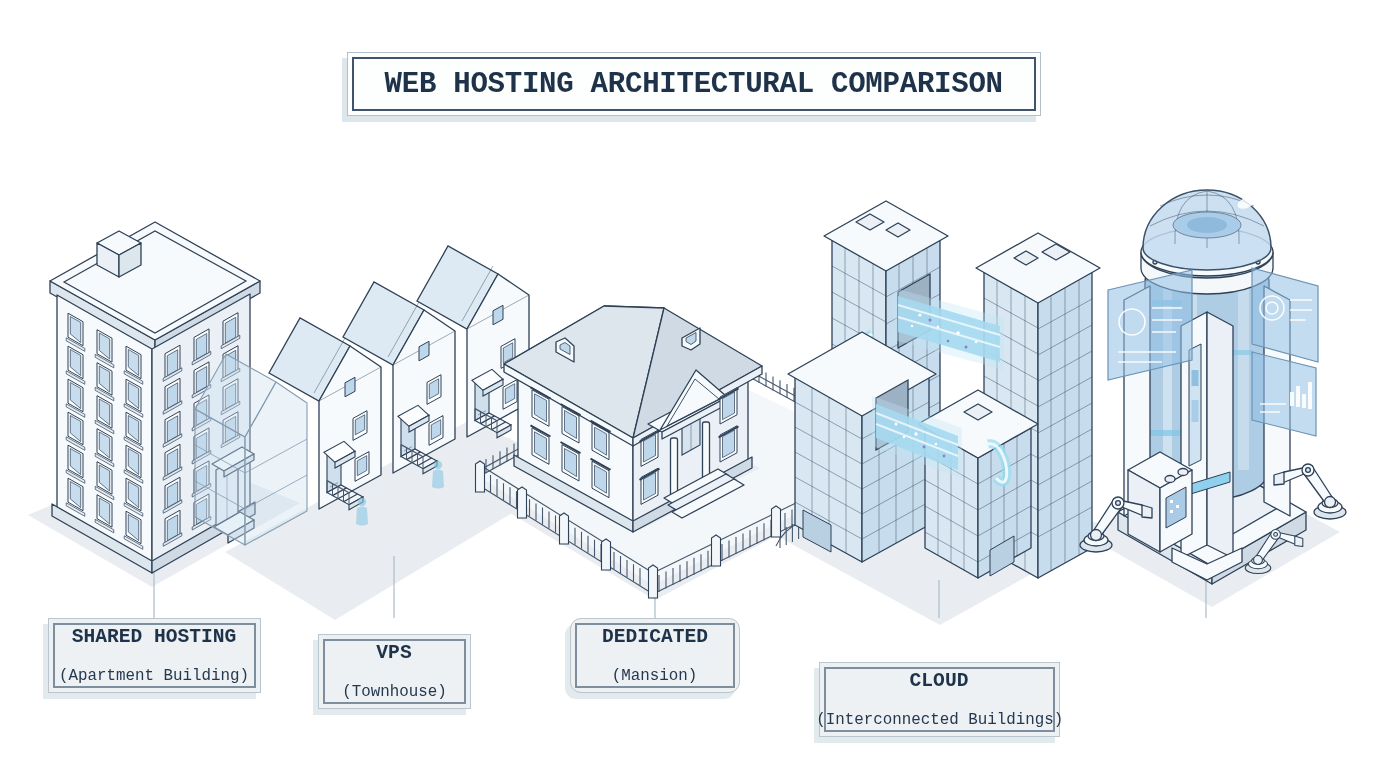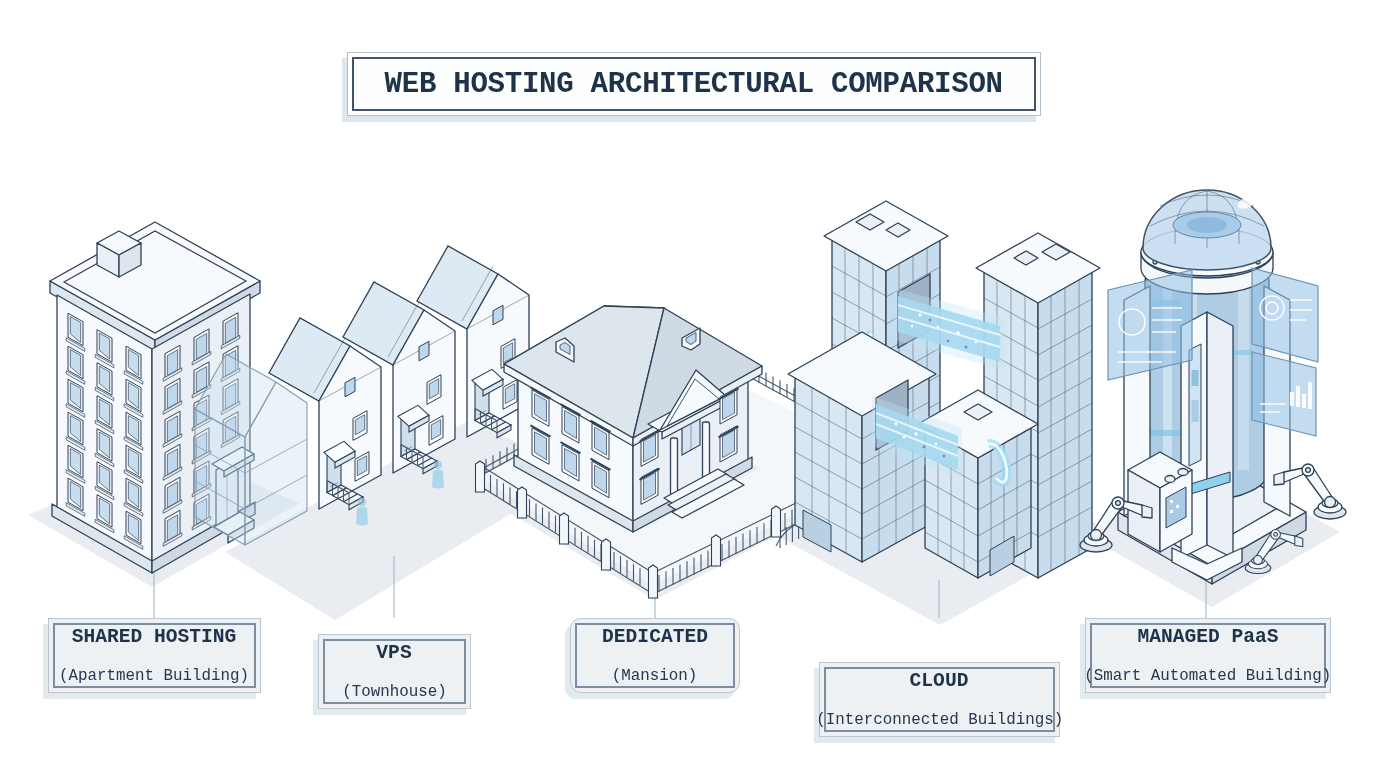--- a/index.html
+++ b/index.html
@@ -473,19 +473,13 @@
       <span class="lbl-main">DEDICATED</span>
       <span class="lbl-sub">(Mansion)</span>
     </div>
   </div>
   <div class="lbl" style="left:819px;width:241px;margin-top:44px;">
     <div class="lbl-inner">
       <span class="lbl-main">CLOUD</span>
       <span class="lbl-sub">(Interconnected Buildings)</span>
     </div>
   </div>
-  <div class="lbl" style="left:1085px;width:246px;">
-    <div class="lbl-inner">
-      <span class="lbl-main">MANAGED PaaS</span>
-      <span class="lbl-sub">(Smart Automated Building)</span>
-    </div>
-  </div>
 </div>
 
 </body></html>

